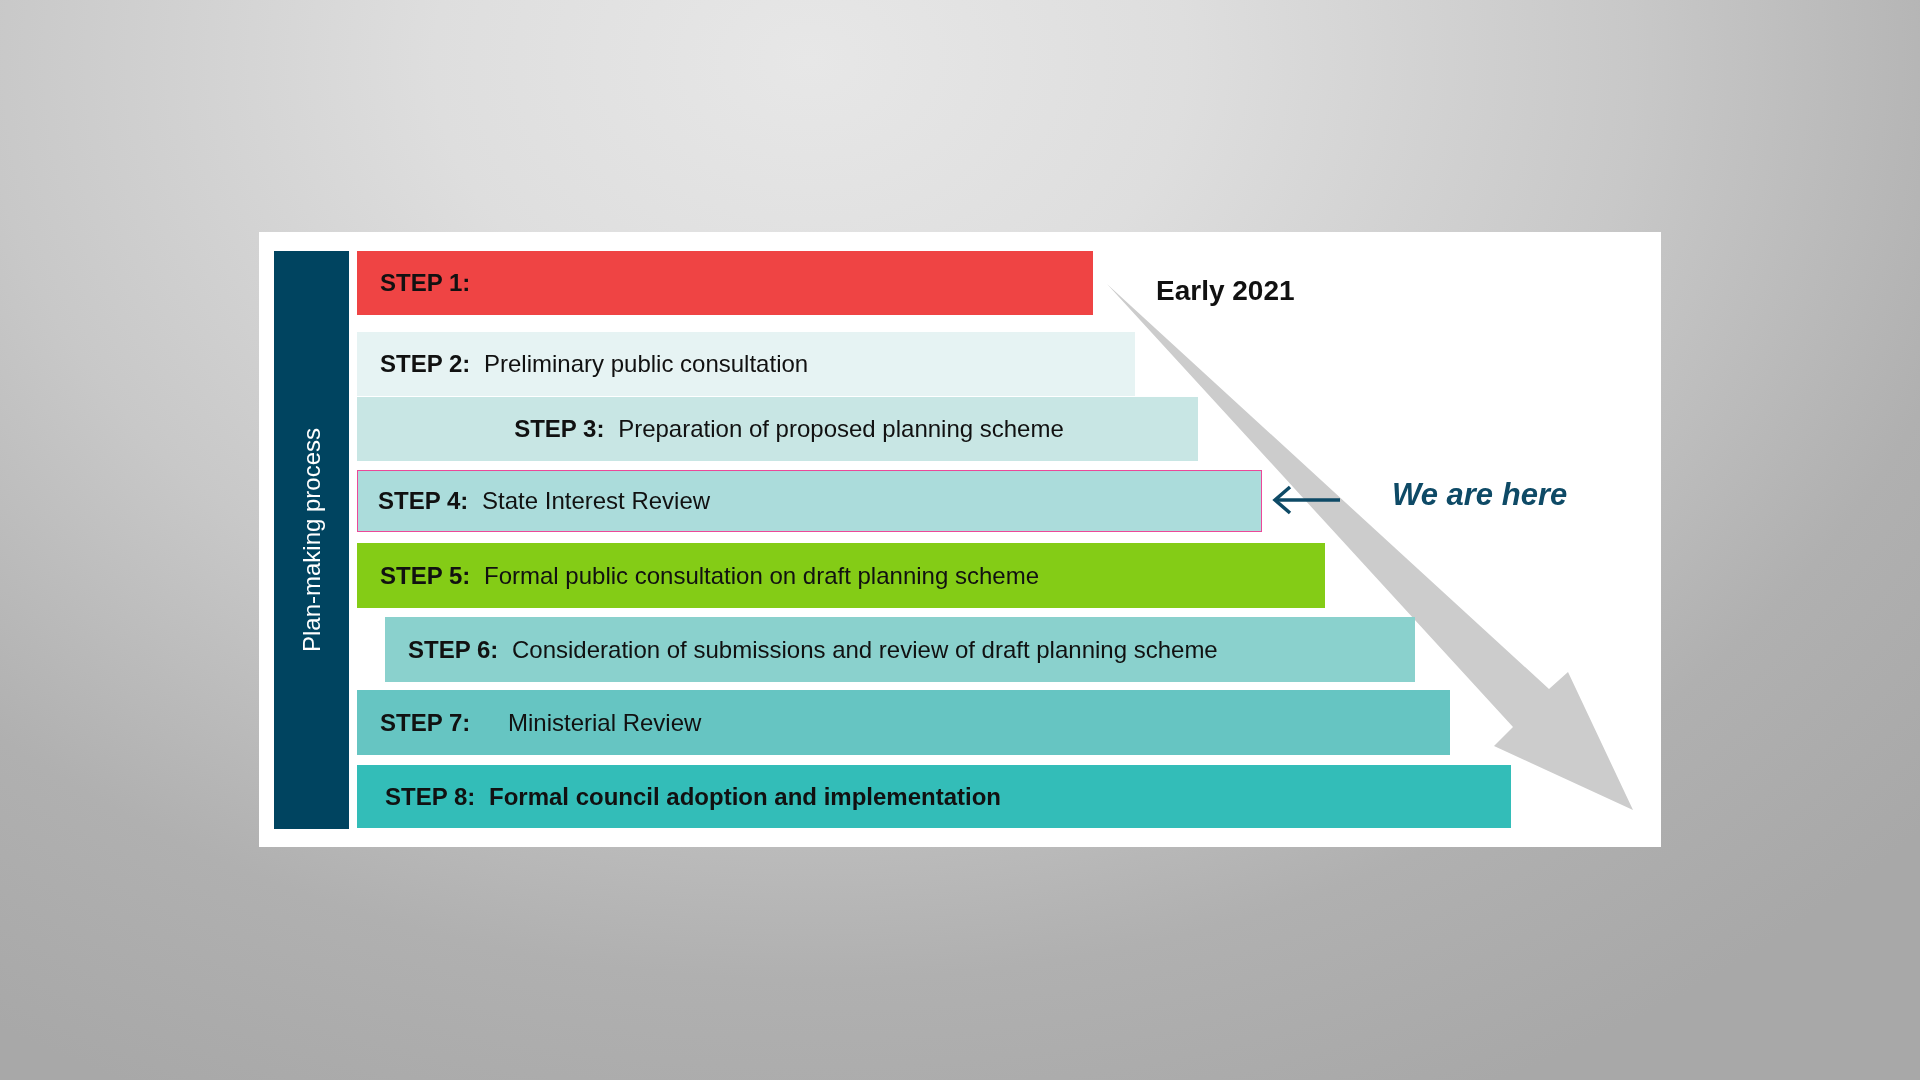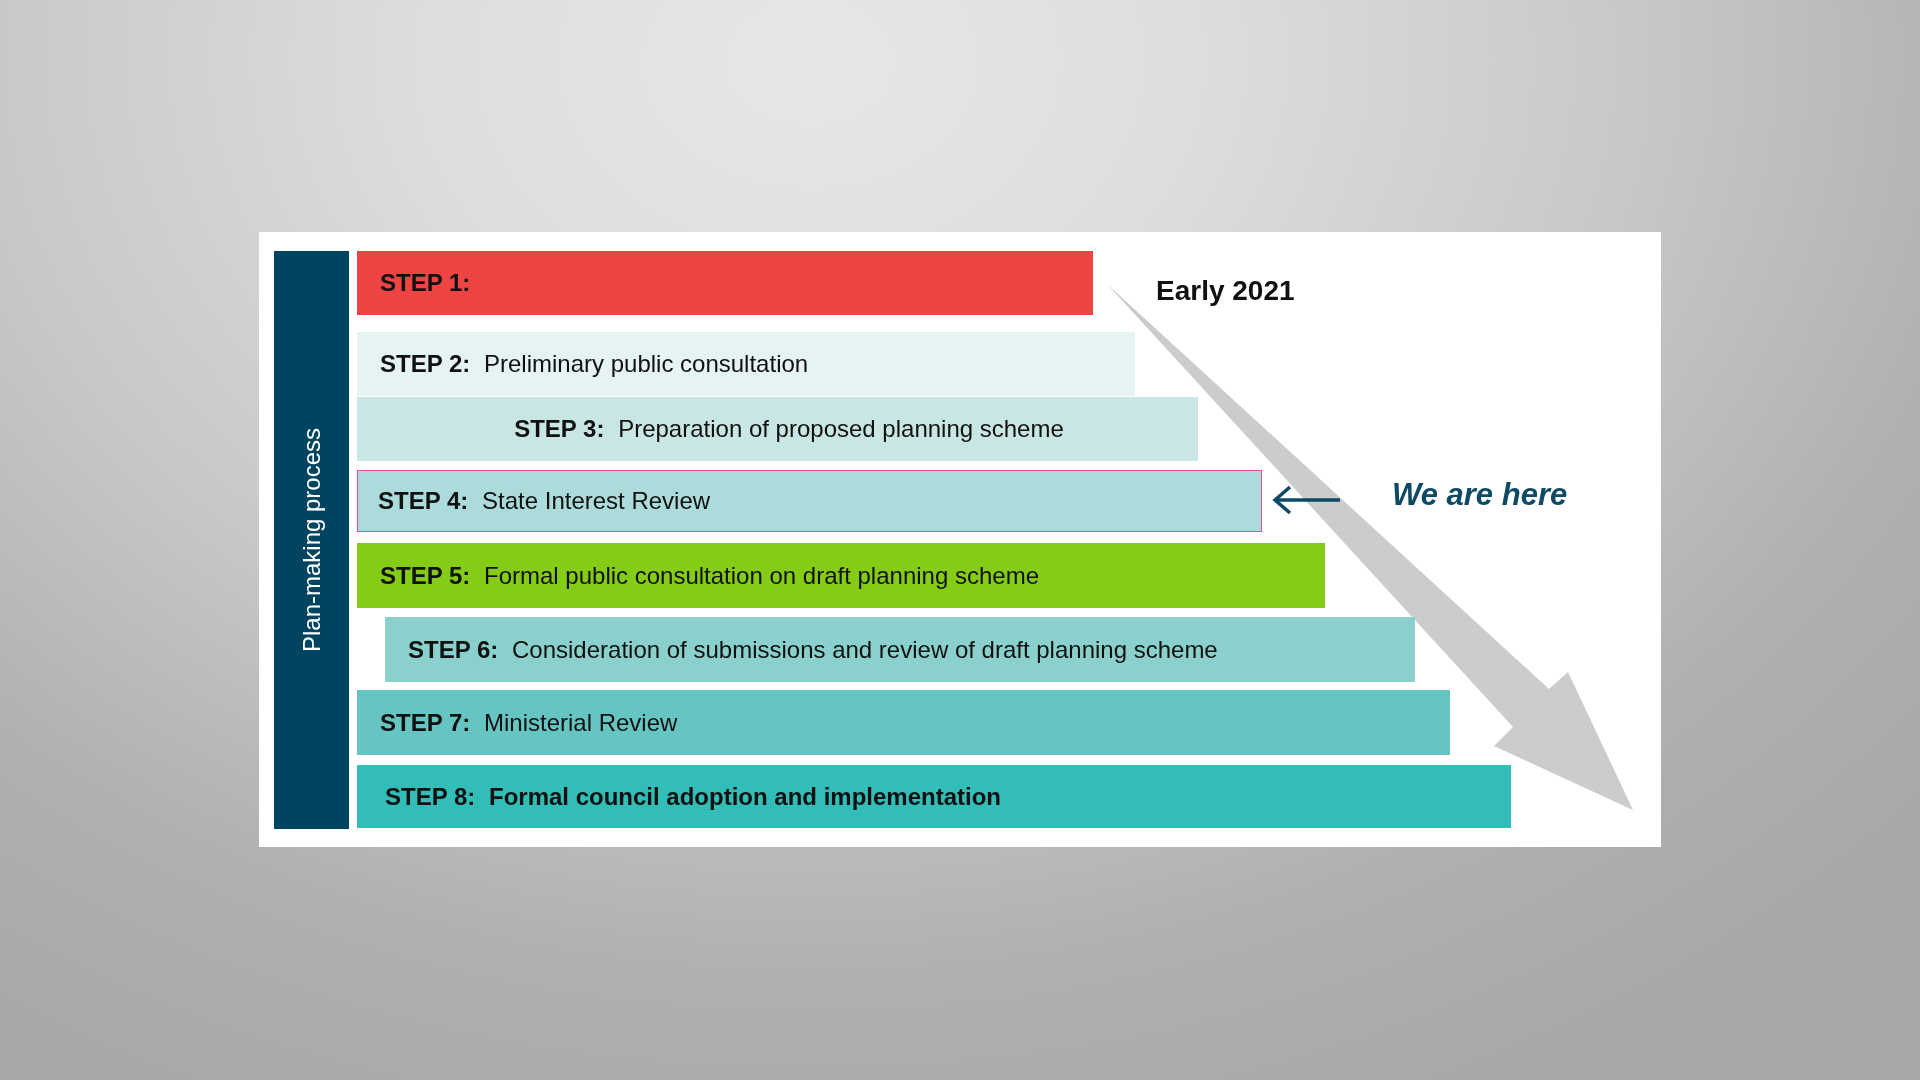--- a/index.html
+++ b/index.html
@@ -68,21 +68,21 @@
   <span class="desc">State Interest Review</span>
 </div>
 <div class="step" style="left:357px; top:543px; width:968px; height:65px; background:#84cc16;">
   <span class="num">STEP 5:</span>
   <span class="desc">Formal public consultation on draft planning scheme</span>
 </div>
 <div class="step" style="left:357px; top:617px; width:1030px; height:65px; background:#8ad1cd;margin-left:28px;">
   <span class="num">STEP 6:</span>
   <span class="desc">Consideration of submissions and review of draft planning scheme</span>
 </div>
-<div class="step" style="left:357px; top:690px; width:1093px; height:65px; background:#66c5c2;">
+<div class="step" style="left:357px; top:690px; width:1093px; height:65px; background:#66c5c2;gap:24px;">
   <span class="num">STEP 7:</span>
   <span class="desc">Ministerial Review</span>
 </div>
 <div class="step final" style="left:357px; top:765px; width:1154px; height:63px; background:#33bdb8;padding-left:28px;">
   <span class="num">STEP 8:</span>
   <span class="desc">Formal council adoption and implementation</span>
 </div>
 
 <div class="timeline-label">Early 2021</div>
 

